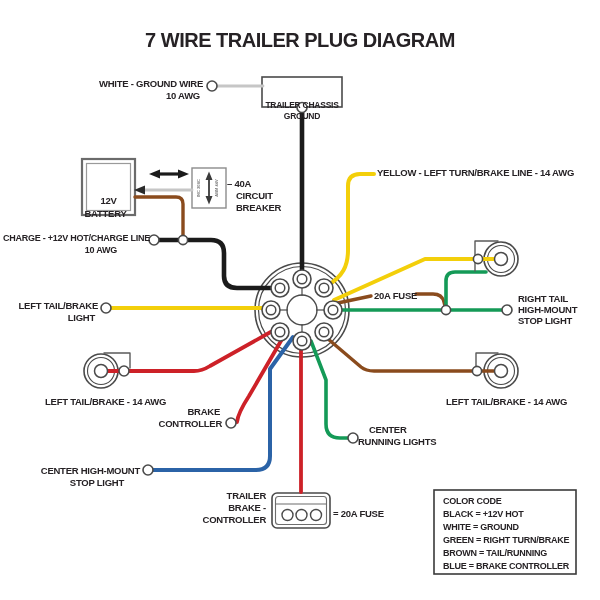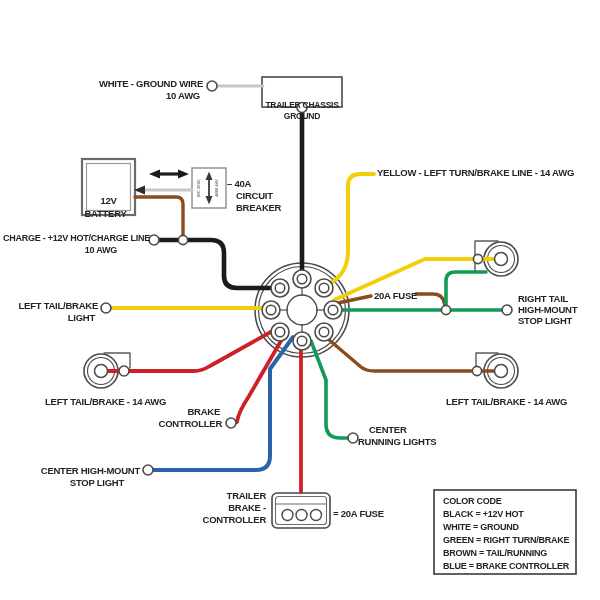--- a/index.html
+++ b/index.html
@@ -140,20 +140,21 @@
       <circle cx="477" cy="371" r="4.6" class="oln" stroke-width="1.6"></circle>
     </g>
 
     <g>
       <circle cx="287.5" cy="515" r="5.5" class="oln" stroke-width="1.4"></circle>
       <circle cx="301.5" cy="515" r="5.5" class="oln" stroke-width="1.4"></circle>
       <circle cx="316" cy="515" r="5.5" class="oln" stroke-width="1.4"></circle>
     </g>
   </svg>
 
+  <div class="title">7 WIRE TRAILER PLUG DIAGRAM</div>
 
   <div class="lbl" style="right:397px;top:79px;">WHITE - GROUND WIRE</div>
   <div class="lbl" style="right:400px;top:91px;">10 AWG</div>
 
   <div class="lbl s85 ctr" style="left:262px;width:80px;top:81px;">TRAILER CHASSIS</div>
   <div class="lbl s85 ctr" style="left:262px;width:80px;top:92px;">GROUND</div>
 
   <div class="lbl ctr" style="left:82px;width:53px;top:176px;">12V</div>
   <div class="lbl ctr" style="left:82px;width:47px;top:189px;">BATTERY</div>
 

